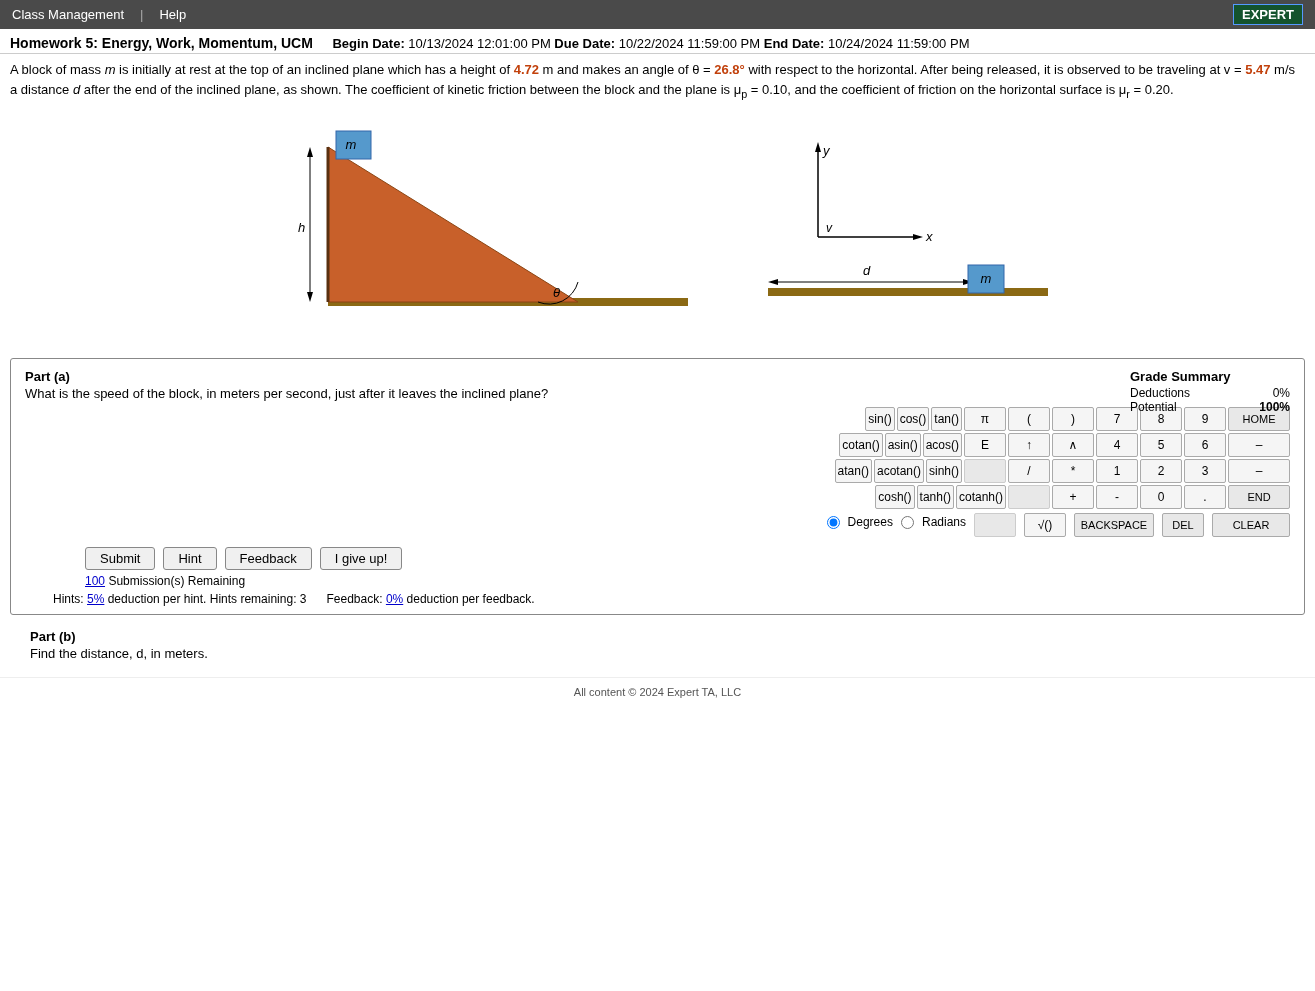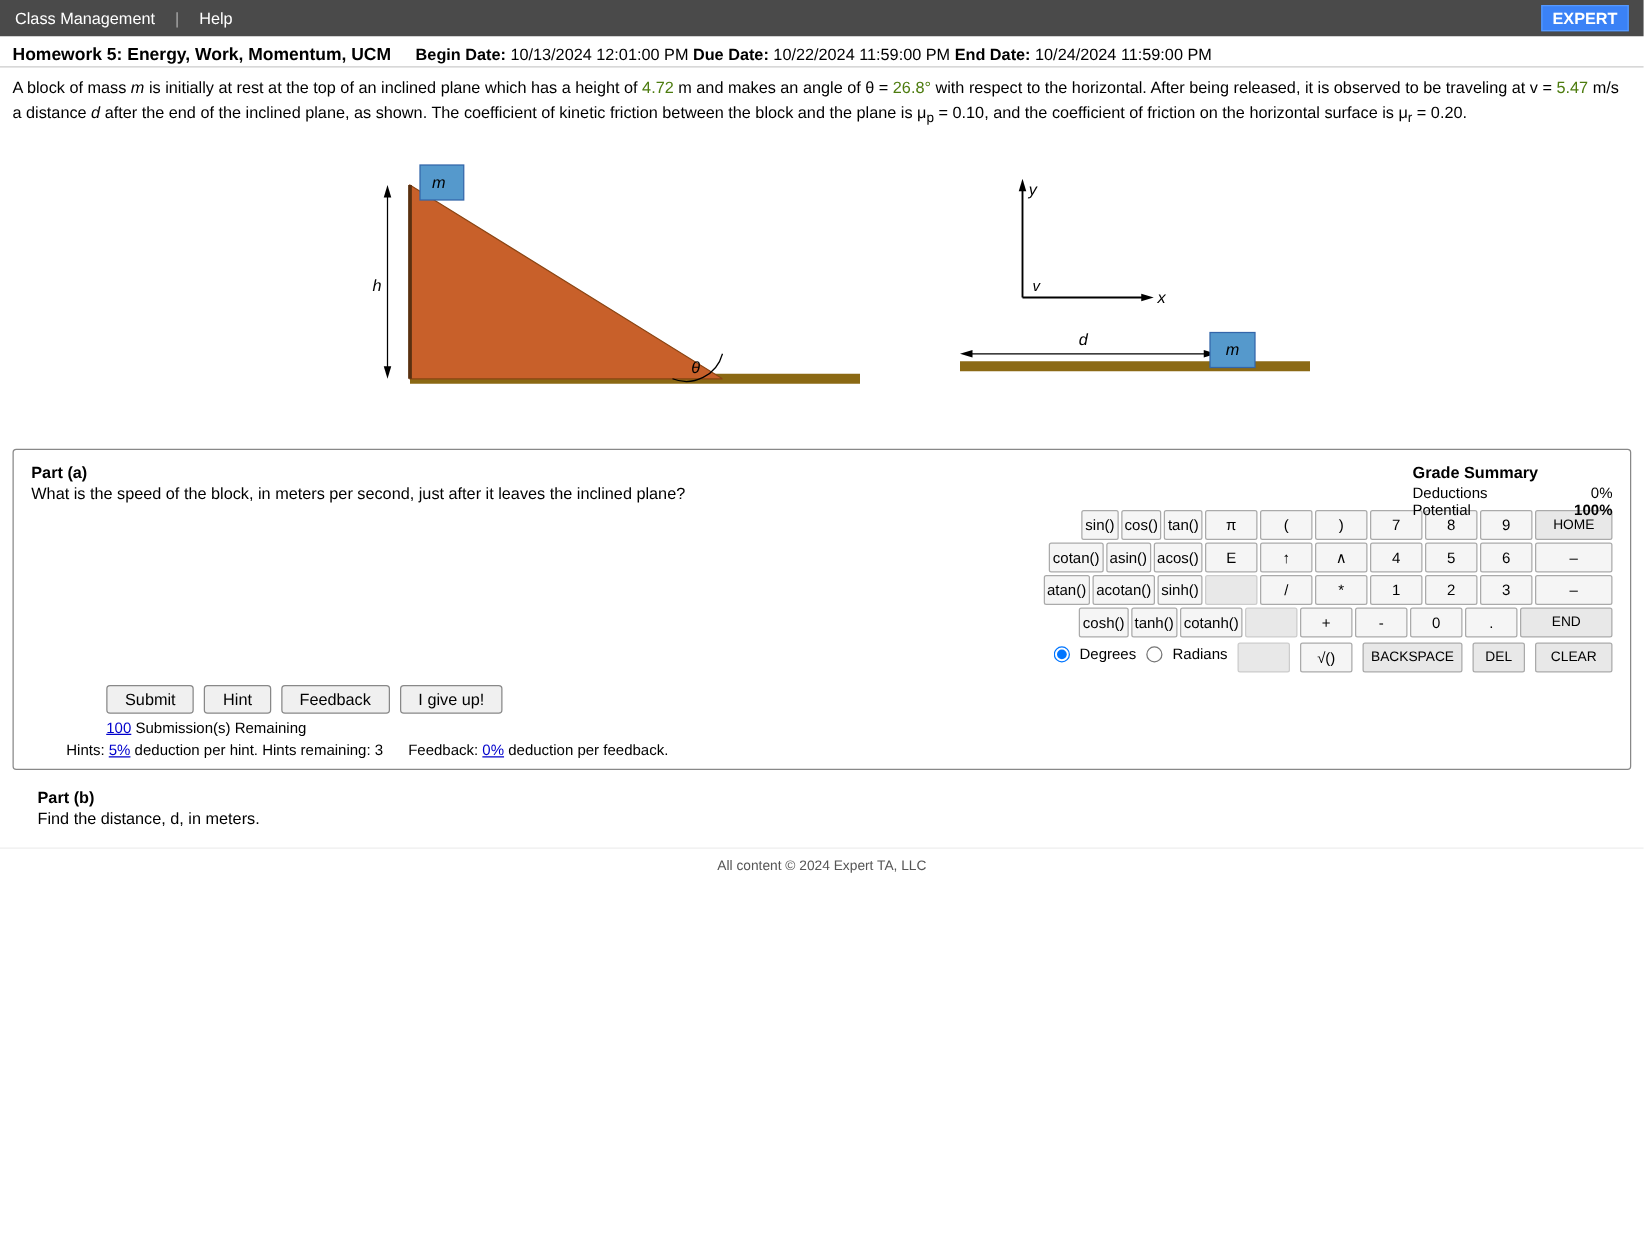--- a/index.html
+++ b/index.html
@@ -12,21 +12,21 @@
       padding: 4px 12px;
       display: flex;
       align-items: center;
       gap: 16px;
       font-size: 13px;
     }
     .top-nav a { color: #fff; text-decoration: none; cursor: pointer; }
     .top-nav .sep { color: #aaa; }
     .expert-badge {
       margin-left: auto;
-      background: #3b82f6;
+      background: #14532d;
       color: #fff;
       padding: 2px 8px;
       font-weight: bold;
       font-size: 13px;
       border: 1px solid #5599ff;
     }
 
     
     .hw-header {
       padding: 6px 10px 2px 10px;
@@ -35,21 +35,21 @@
     }
     .hw-header .hw-title { font-weight: bold; font-size: 14px; display: inline; }
     .hw-header .dates { font-size: 13px; display: inline; margin-left: 16px; }
 
     
     .problem-section {
       padding: 6px 10px;
     }
     .problem-title { font-weight: bold; font-size: 13px; margin-bottom: 2px; }
     .problem-text { font-size: 13px; line-height: 1.5; }
-    .highlight-orange { color: #4d7c0f; font-weight: normal; }
+    .highlight-orange { color: #c2410c; font-weight: bold; }
 
     
     .diagram-area {
       display: flex;
       justify-content: center;
       align-items: center;
       padding: 10px 0 10px 0;
       gap: 80px;
     }
 
@@ -309,35 +309,35 @@
 
     <div style="display:flex; gap:2px; margin-bottom:2px;">
       <button class="kp-btn">cosh()</button>
       <button class="kp-btn">tanh()</button>
       <button class="kp-btn">cotanh()</button>
       <button class="kp-btn" style="width:42px;background:#e8e8e8;border-color:#ccc;"></button>
       <button class="kp-btn" style="width:42px;">+</button>
       <button class="kp-btn" style="width:42px;">-</button>
       <button class="kp-btn" style="width:42px;">0</button>
       <button class="kp-btn" style="width:42px;">.</button>
-      <button class="kp-btn end" style="width:74px;">END</button>
+      <button class="kp-btn end" style="width:62px;">END</button>
     </div>
 
     <div style="display:flex; gap:8px; align-items:center; margin-top:2px;">
       <div class="deg-rad-row">
         <input type="radio" name="angle_mode" id="deg" checked="" style="">
         <label for="deg">Degrees</label>
         <input type="radio" name="angle_mode" id="rad" style="">
         <label for="rad">Radians</label>
       </div>
       <button class="kp-btn" style="width:42px;background:#e8e8e8;border-color:#ccc;"></button>
       <button class="kp-btn sqrt" style="width:42px;">√()</button>
       <button class="kp-btn backspace" style="width:80px;">BACKSPACE</button>
       <button class="kp-btn del" style="width:42px;">DEL</button>
-      <button class="kp-btn clear" style="width:62px;">CLEAR</button>
+      <button class="kp-btn clear" style="width:78px;">CLEAR</button>
     </div>
   </div>
 
   <div class="bottom-buttons" style="margin-top:10px; margin-left:60px;">
     <button class="action-btn">Submit</button>
     <button class="action-btn">Hint</button>
     <button class="action-btn">Feedback</button>
     <button class="action-btn">I give up!</button>
   </div>
 

